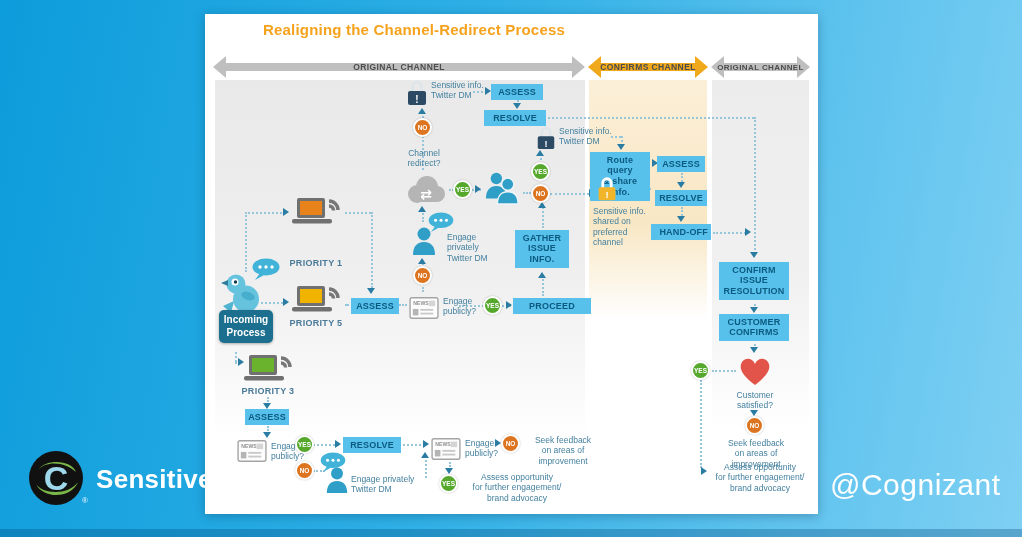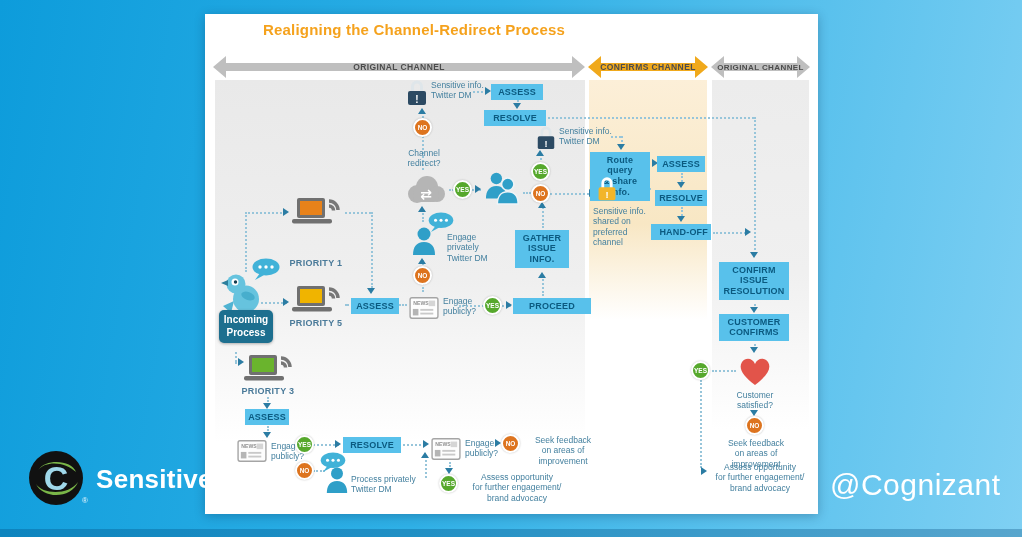--- a/index.html
+++ b/index.html
@@ -301,21 +301,21 @@
 publicly?</div>
   <div class="badge yes" style="left:90px;top:421px;">YES</div>
   <div class="box" style="left:138px;top:423px;width:58px;">RESOLVE</div>
   <div class="badge no" style="left:90px;top:447px;">NO</div>
   <svg class="icon" style="left:114px;top:438px;width:28px;height:20px;">
       <use href="#sym-bubble"></use>
     </svg>
   <svg class="icon" style="left:120px;top:452px;width:24px;height:30px;">
       <use href="#sym-person"></use>
     </svg>
-  <div class="lbl pre" style="left:146px;top:460px;">Process privately
+  <div class="lbl pre" style="left:146px;top:460px;">Engage privately
 Twitter DM</div>
 
   <svg class="icon" style="left:226px;top:422px;width:30px;height:26px;">
       <use href="#sym-news"></use>
     </svg>
   <div class="lbl pre" style="left:260px;top:424px;">Engage
 publicly?</div>
   <div class="badge no" style="left:296px;top:420px;">NO</div>
   <div class="lbl pre ctr" style="left:316px;top:421px;width:84px;">Seek feedback
 on areas of

